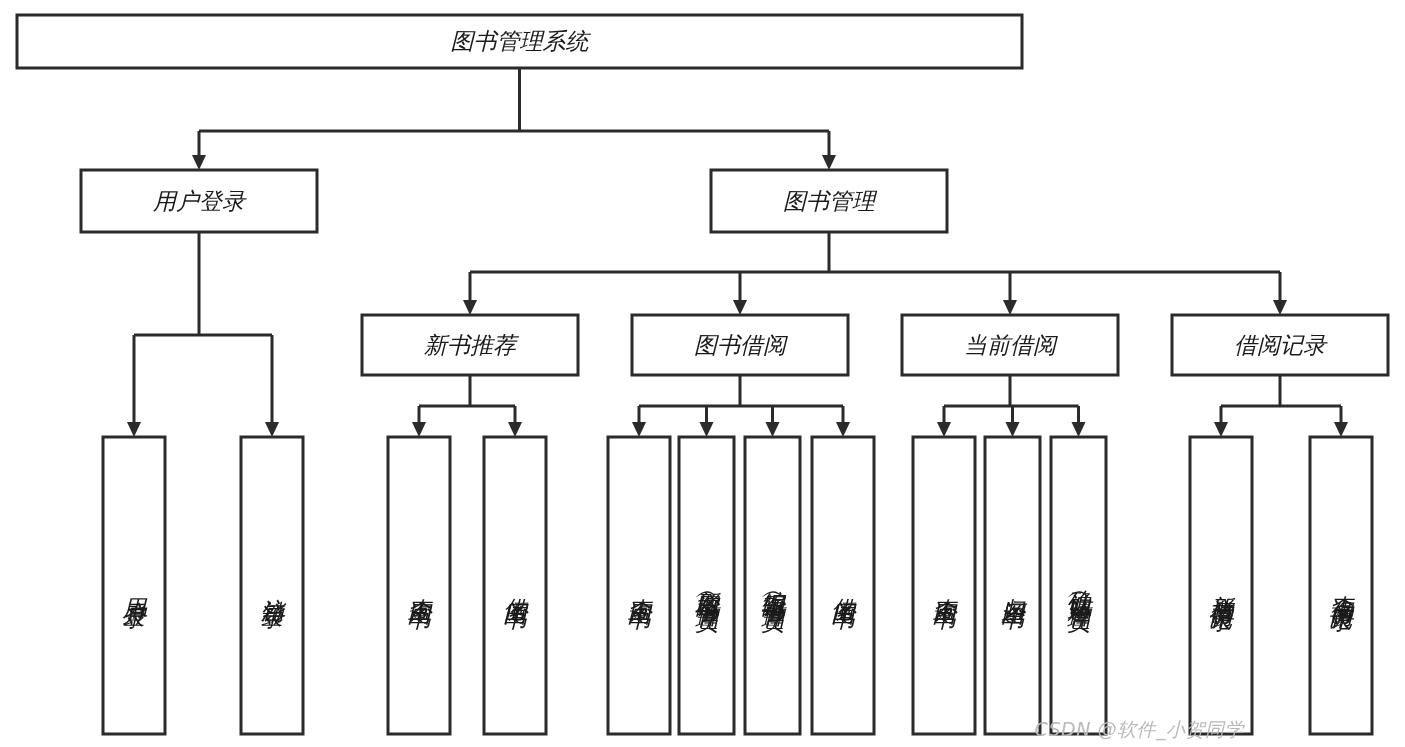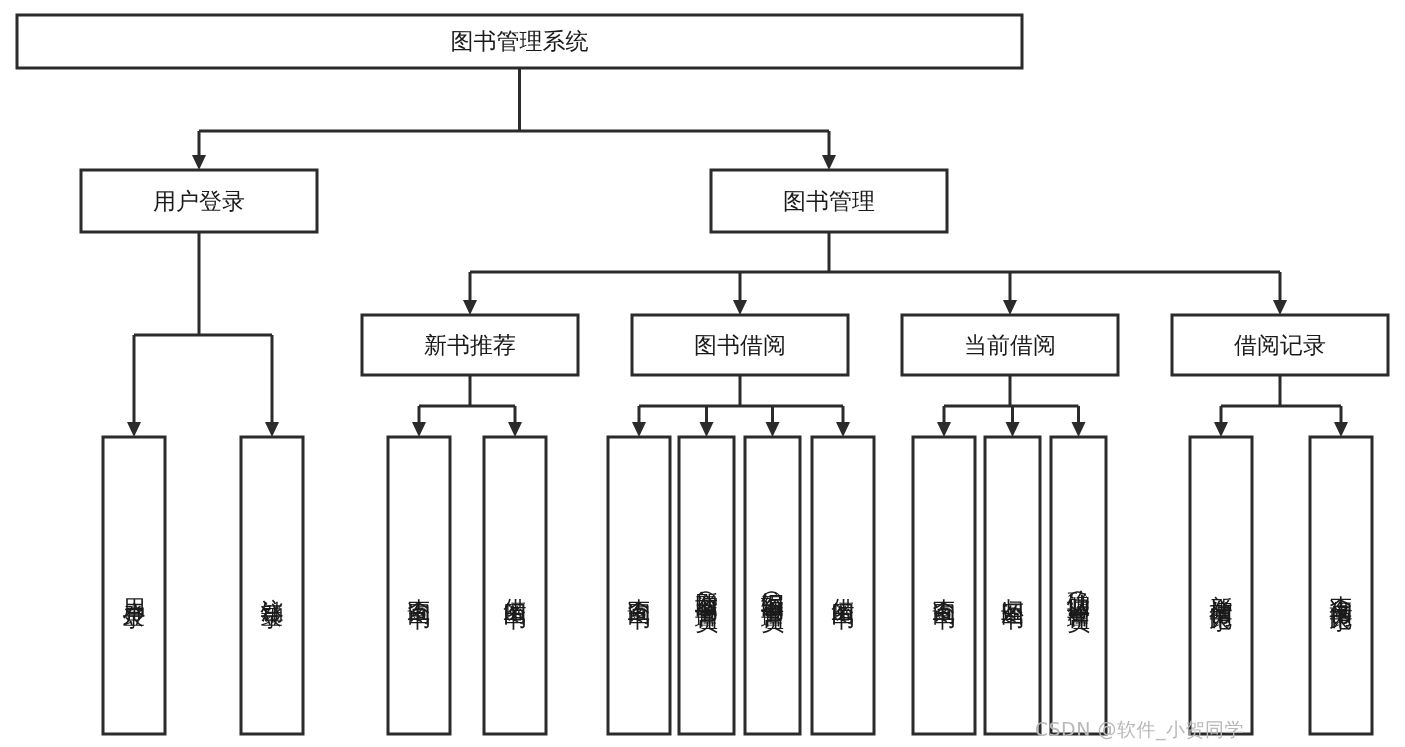--- a/index.html
+++ b/index.html
@@ -11,20 +11,21 @@
     width: 1405px;
     height: 747px;
     overflow: hidden;
     font-family: "DejaVu Sans", "Liberation Sans", sans-serif;
   }
   #diagram-root {
     position: relative;
     width: 1252px;
     height: 747px;
     background: #ffffff;
+    font-style: italic;
   }
   svg#tree-svg {
     position: absolute;
     top: 0;
     left: 0;
     width: 1405px;
     height: 747px;
     display: block;
   }
   .node-rect {

